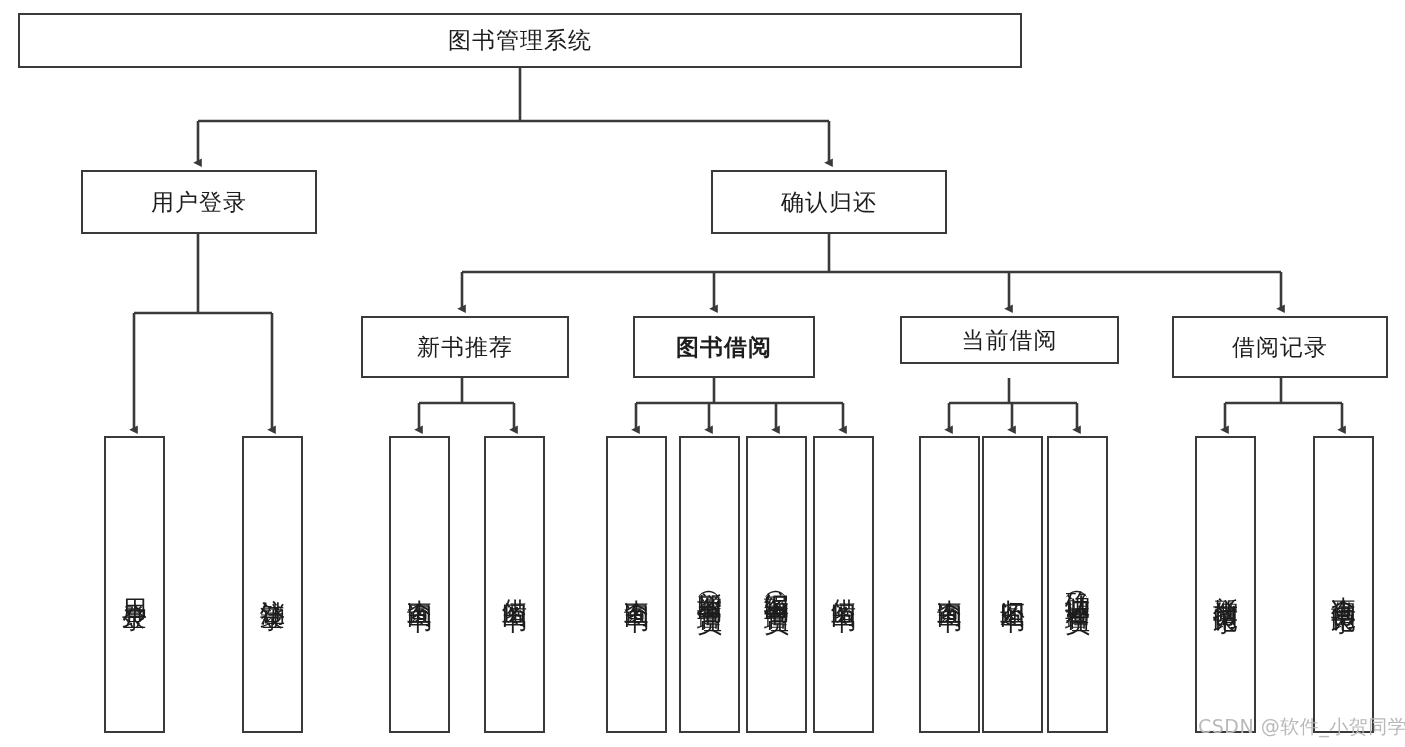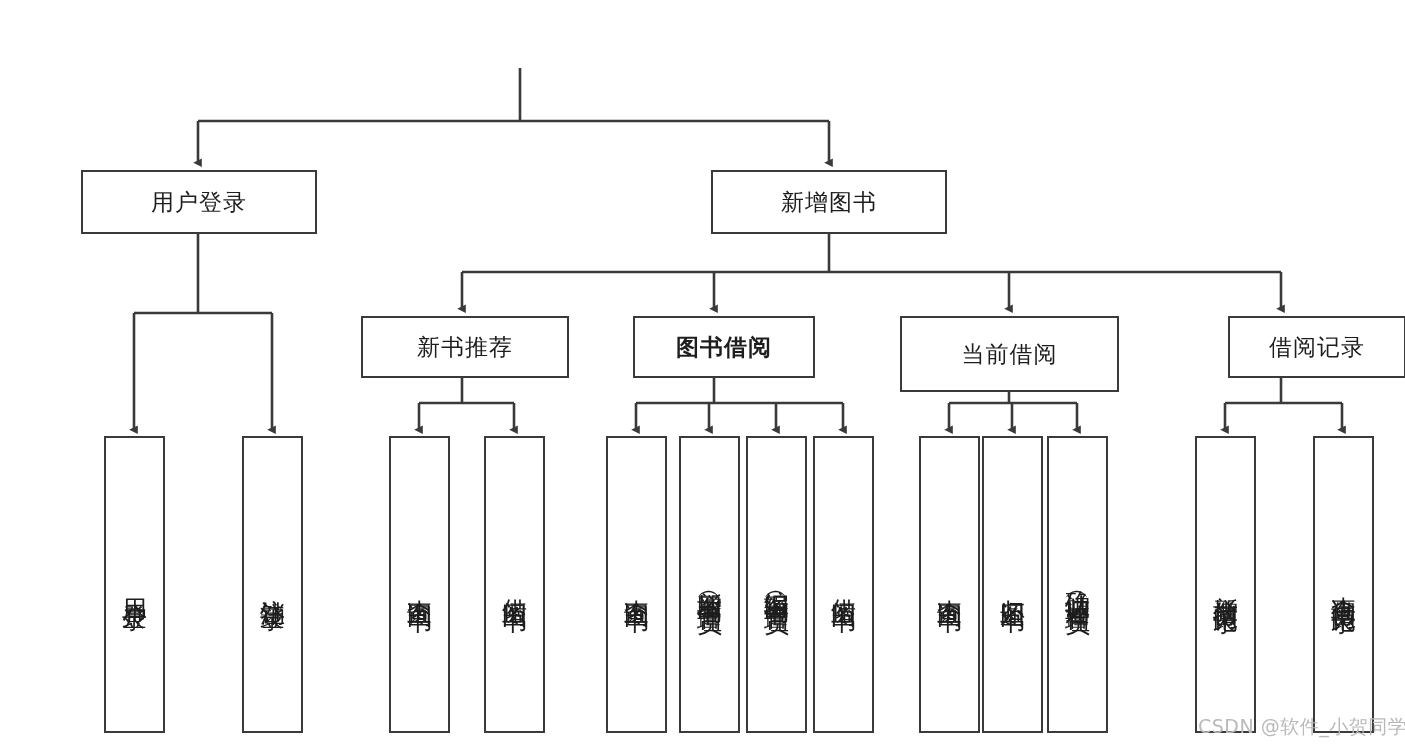--- a/index.html
+++ b/index.html
@@ -117,42 +117,45 @@
       <path d="M1012,403 L1012,430" marker-end="url(#arrowhead)"></path>
       <path d="M1077,403 L1077,430" marker-end="url(#arrowhead)"></path>
 
       <path d="M1281,378 L1281,403"></path>
       <path d="M1225,403 L1342,403"></path>
       <path d="M1225,403 L1225,430" marker-end="url(#arrowhead)"></path>
       <path d="M1342,403 L1342,430" marker-end="url(#arrowhead)"></path>
     </g>
   </svg>
 
+  <div class="node horizontal" style="left:18px; top:13px; width:1004px; height:55px;">
+    <span class="node-label">图书管理系统</span>
+  </div>
 
   <div class="node horizontal" style="left:81px; top:170px; width:236px; height:64px;">
     <span class="node-label">用户登录</span>
   </div>
 
   <div class="node horizontal" style="left:711px; top:170px; width:236px; height:64px;">
-    <span class="node-label">新增图书</span>
+    <span class="node-label">确认归还</span>
   </div>
 
   <div class="node horizontal" style="left:361px; top:316px; width:208px; height:62px;">
     <span class="node-label">新书推荐</span>
   </div>
 
   <div class="node horizontal" style="left:633px; top:316px; width:182px; height:62px;font-weight:bold;">
     <span class="node-label">图书借阅</span>
   </div>
 
-  <div class="node horizontal" style="left:900px; top:316px; width:219px; height:76px;">
+  <div class="node horizontal" style="left:900px; top:316px; width:219px; height:48px;">
     <span class="node-label">当前借阅</span>
   </div>
 
-  <div class="node horizontal" style="left:1228px; top:316px; width:178px; height:62px;">
+  <div class="node horizontal" style="left:1172px; top:316px; width:216px; height:62px;">
     <span class="node-label">借阅记录</span>
   </div>
 
   <div class="node vertical" style="left:104px; top:436px; width:61px; height:297px;">
     <span class="node-label">用户登录</span>
   </div>
 
   <div class="node vertical" style="left:242px; top:436px; width:61px; height:297px;">
     <span class="node-label">注销登录</span>
   </div>

